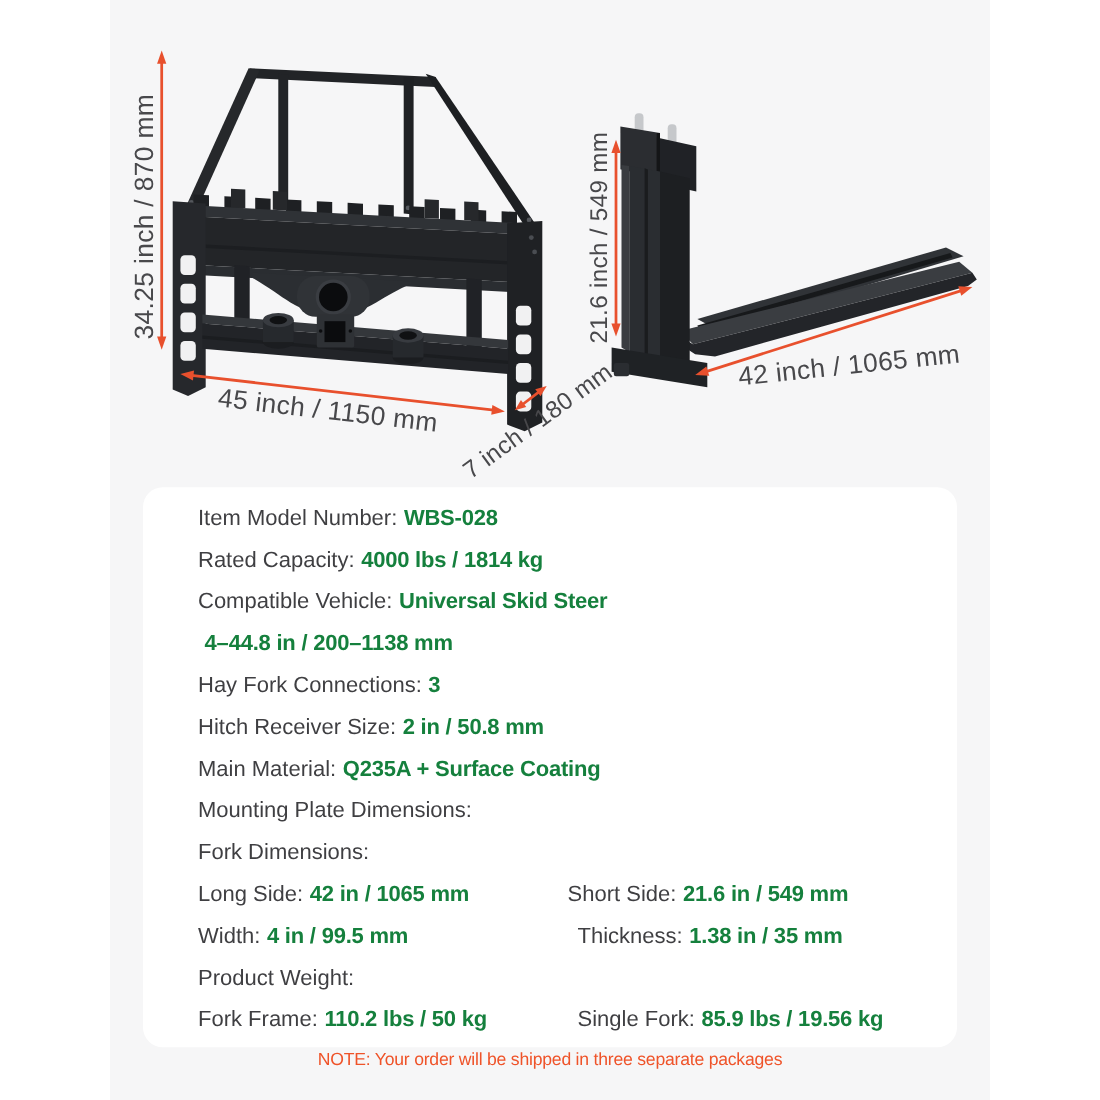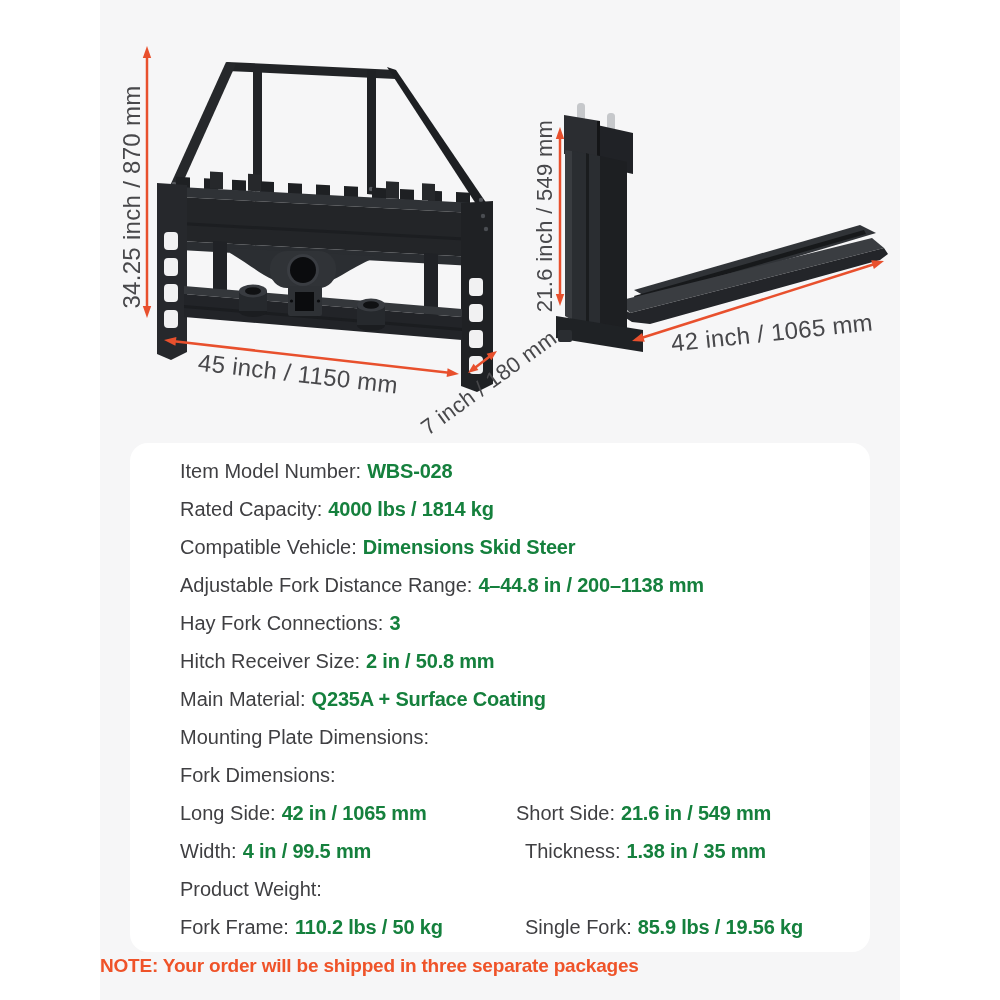--- a/index.html
+++ b/index.html
@@ -18,22 +18,22 @@
   .spec-card { position:absolute; left:130px; top:443px; width:740px; height:509px;
                background:#ffffff; border-radius:18px; }
   .spec-rows { padding:9px 0 0 50px; }
   .spec-row { position:relative; height:38px; display:flex; align-items:center;
               font-size:20px; color:#3f3f42; }
   .spec-row .lbl { color:#3f3f42; }
   .spec-row .val { color:#15803d; font-weight:bold; margin-left:6px; letter-spacing:-0.2px; }
   .spec-row .pair2 { position:absolute; left:336px; display:flex; align-items:center; }
   .spec-row .pair2.shift { left:345px; }
 
-  .note-line { position:absolute; left:100px; top:955px; width:800px; 
-               font-size:19px; font-weight:bold; color:#ef5329; letter-spacing:-0.2px; }
+  .note-line { position:absolute; left:100px; top:955px; width:800px; text-align:center;
+               font-size:16px; font-weight:normal; color:#ef5329; letter-spacing:-0.2px; }
 </style>
 </head>
 <body>
 
 <div id="canvas">
 
   <div class="stage"></div>
 
   <svg id="diagram-svg" viewBox="0 0 1000 1000">
 
@@ -191,25 +191,24 @@
         <span class="val">WBS-028</span>
       </div>
 
       <div class="spec-row">
         <span class="lbl">Rated Capacity:</span>
         <span class="val">4000 lbs / 1814 kg</span>
       </div>
 
       <div class="spec-row">
         <span class="lbl">Compatible Vehicle:</span>
-        <span class="val">Dimensions Skid Steer</span>
-      </div>
-
-      <div class="spec-row">
-        <span class="lbl">Adjustable Fork Distance Range:</span>
+        <span class="val">Universal Skid Steer</span>
+      </div>
+
+      <div class="spec-row">
         <span class="val">4–44.8 in / 200–1138 mm</span>
       </div>
 
       <div class="spec-row">
         <span class="lbl">Hay Fork Connections:</span>
         <span class="val">3</span>
       </div>
 
       <div class="spec-row">
         <span class="lbl">Hitch Receiver Size:</span>

